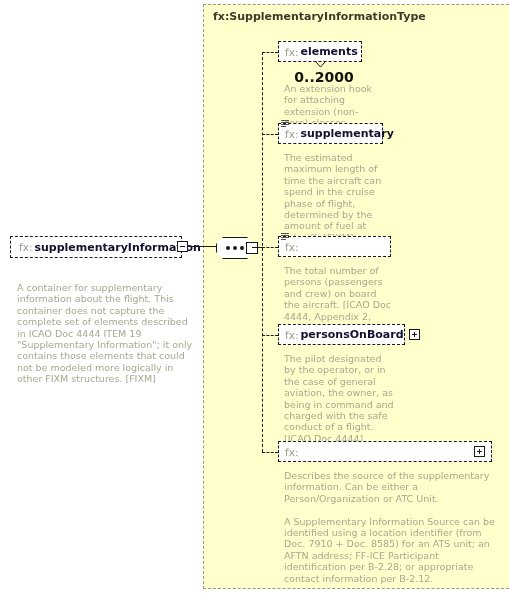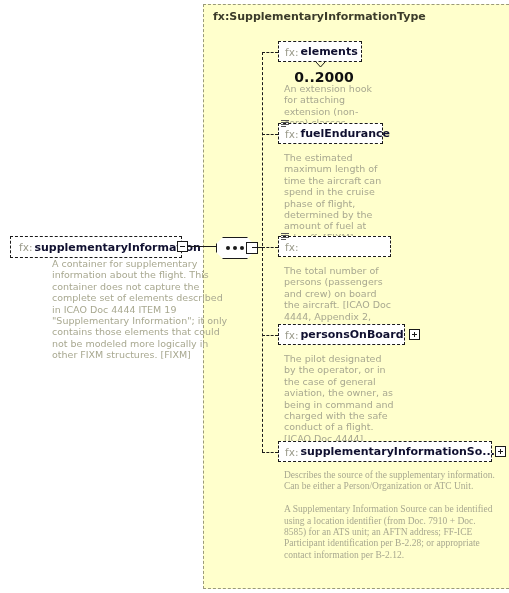--- a/index.html
+++ b/index.html
@@ -253,21 +253,21 @@
 <div class="root-shadow"></div>
 <div class="root-box">
   <span class="ns">fx:</span>
   <span class="nm">supplementaryInformation</span>
 </div>
 
 <div class="toggle" style="left:177px; top:241px;">
   <span class="h"></span>
 </div>
 
-<div class="desc" style="left:17px; top:258px; width:178px;margin-left:35px;">A container for supplementary information about the flight. This container does not capture the complete set of elements described in ICAO Doc 4444 ITEM 19 "Supplementary Information"; it only contains those elements that could not be modeled more logically in other FIXM structures. [FIXM]</div>
+<div class="desc" style="left:17px; top:282px; width:178px;">A container for supplementary information about the flight. This container does not capture the complete set of elements described in ICAO Doc 4444 ITEM 19 "Supplementary Information"; it only contains those elements that could not be modeled more logically in other FIXM structures. [FIXM]</div>
 
 <div class="line-solid" style="left:188px; top:246px; width:28px; height:1px;"></div>
 
 <div class="seq">
   <div class="octshadow"></div>
   <div class="oct"></div>
   <div class="dots">
       <span></span>
       <span></span>
       <span></span>
@@ -289,21 +289,21 @@
   <svg width="9" height="5" viewBox="0 0 9 5">
       <path d="M0 0 L4.5 5 L9 0" fill="none" stroke="#1a1a1a" stroke-width="1"></path>
     </svg>
 </div>
 <div class="card" style="left:284px; top:69px; width:80px; text-align:center;">0..2000</div>
 <div class="desc" style="left:284px; top:83px; width:96px;">An extension hook for attaching extension (non-core) classes.</div>
 
 <div class="hline-dashed" style="left:262px; top:134px; width:16px;"></div>
 <div class="el-box shadow" style="left:278px; top:123px; width:105px;">
   <span class="ns">fx:</span>
-  <span class="nm">fuelEndurance</span>
+  <span class="nm">supplementary</span>
 </div>
 <div class="stglyph" style="left:281px; top:120px;">
   <i></i>
     <i></i>
     <i></i>
     <i></i>
 </div>
 <div class="desc" style="left:284px; top:152px; width:108px;">The estimated maximum length of time the aircraft can spend in the cruise phase of flight, determined by the amount of fuel at takeoff. [FIXM]</div>
 
 <div class="hline-dashed" style="left:262px; top:247px; width:16px;"></div>
@@ -325,21 +325,20 @@
   <span class="toggle-inline">
       <i class="h"></i>
       <i class="v"></i>
     </span>
 </div>
 <div class="desc" style="left:284px; top:353px; width:110px;">The pilot designated by the operator, or in the case of general aviation, the owner, as being in command and charged with the safe conduct of a flight. [ICAO Doc 4444]</div>
 
 <div class="hline-dashed" style="left:262px; top:452px; width:16px;"></div>
 <div class="el-box shadow" style="left:278px; top:441px; width:214px;">
   <span class="ns">fx:</span>
-  <span class="nm">supplementaryInformationSo...</span>
   <span class="toggle-inline" style="margin-left:auto;">
       <i class="h"></i>
       <i class="v"></i>
     </span>
 </div>
-<div class="desc" style="left:284px; top:470px; width:212px;font-family:Liberation Serif, serif;">Describes the source of the supplementary information. Can be either a Person/Organization or ATC Unit.
+<div class="desc" style="left:284px; top:470px; width:212px;">Describes the source of the supplementary information. Can be either a Person/Organization or ATC Unit.
 
 A Supplementary Information Source can be identified using a location identifier (from Doc. 7910 + Doc. 8585) for an ATS unit; an AFTN address; FF-ICE Participant identification per B-2.28; or appropriate contact information per B-2.12.</div>
 
 </body></html>

